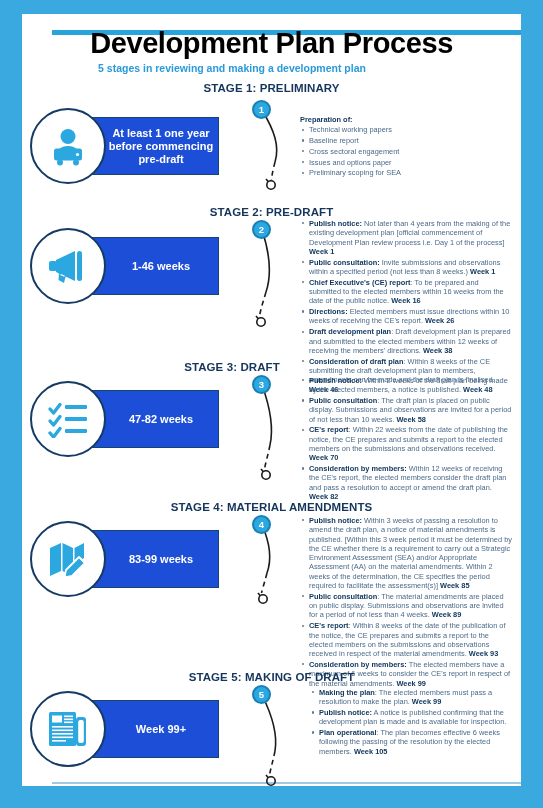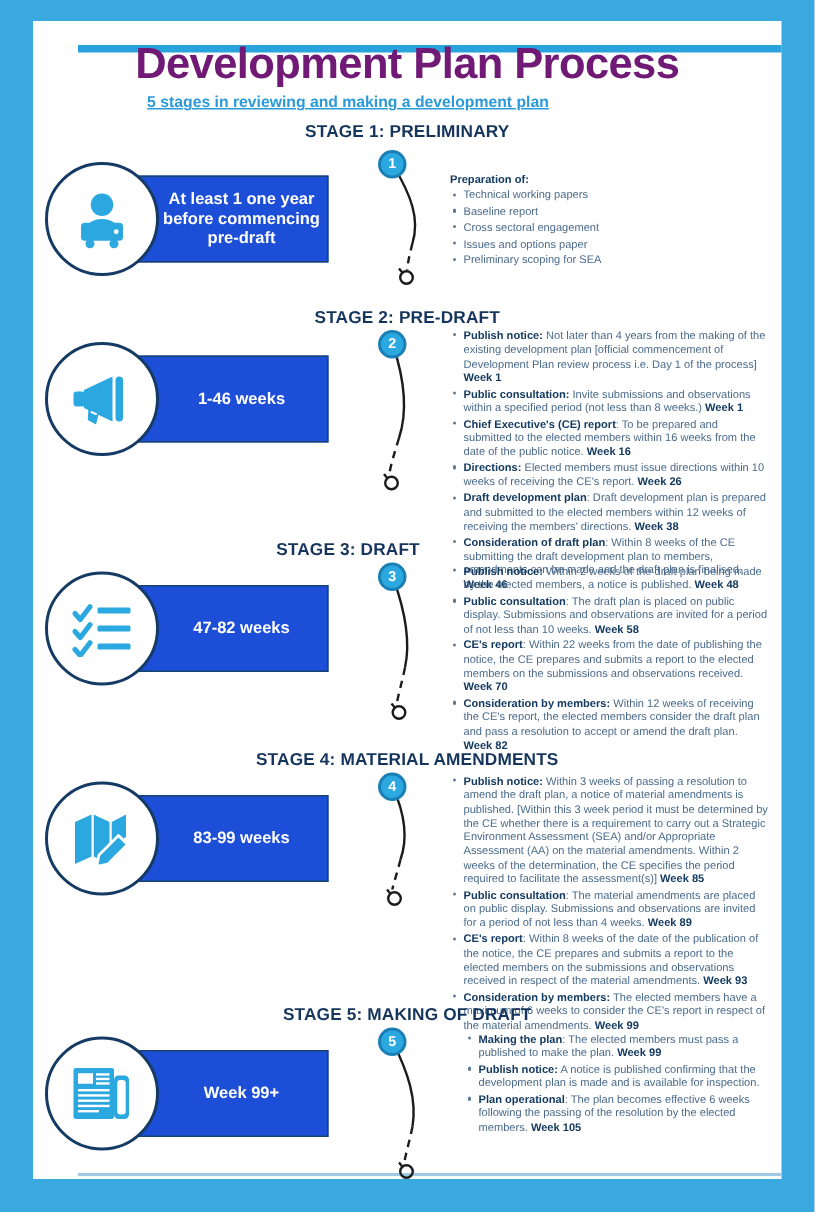--- a/index.html
+++ b/index.html
@@ -22,28 +22,27 @@
   .bottom-rule{
     position:absolute;left:30px;top:768px;width:483px;height:2px;
     background:#9fc9e4;
   }
 
   
   .title{
     position:absolute;left:0;top:27px;width:543px;
     text-align:center;
     font-size:29px;font-weight:bold;letter-spacing:-0.4px;
-    color:#701a75;
+    color:#000000;
   }
   .subtitle{
     position:absolute;left:0;top:62px;width:464px;
     text-align:center;
     font-size:10.5px;font-weight:bold;
     color:#2b9ad9;
-    text-decoration:underline;
   }
 
   
   .stage-head{
     position:absolute;
     font-size:11.5px;font-weight:bold;letter-spacing:0.1px;
     color:#15355c;
     white-space:nowrap;
   }
 
@@ -293,17 +292,17 @@
     <path d="M14 14 C24 34, 30 52, 27 70" fill="none" stroke="#1b1b1b" stroke-width="1.6"></path>
     <path d="M27 70 C25 80, 23 86, 21.5 94" fill="none" stroke="#1b1b1b" stroke-width="1.6" stroke-dasharray="5,4"></path>
     <circle cx="23" cy="100" r="4.2" fill="none" stroke="#1b1b1b" stroke-width="1.6"></circle>
     <path d="M20.3 96.8 L18 94" fill="none" stroke="#1b1b1b" stroke-width="1.6"></path>
   </svg>
 </div>
 <div class="node" style="left:252px;top:685px;">5</div>
 
 <div class="blk" style="left:310px;top:688px;">
   <ul>
-    <li><span class="lead">Making the plan</span><span>: The elected members must pass a published to make the plan. </span><span class="wk">Week 99</span></li>
+    <li><span class="lead">Making the plan</span><span>: The elected members must pass a resolution to make the plan. </span><span class="wk">Week 99</span></li>
     <li><span class="lead">Publish notice:</span><span> A notice is published confirming that the development plan is made and is available for inspection.</span><span class="wk"></span></li>
     <li><span class="lead">Plan operational</span><span>: The plan becomes effective 6 weeks following the passing of the resolution by the elected members. </span><span class="wk">Week 105</span></li>
   </ul>
 </div>
 
 </body></html>

